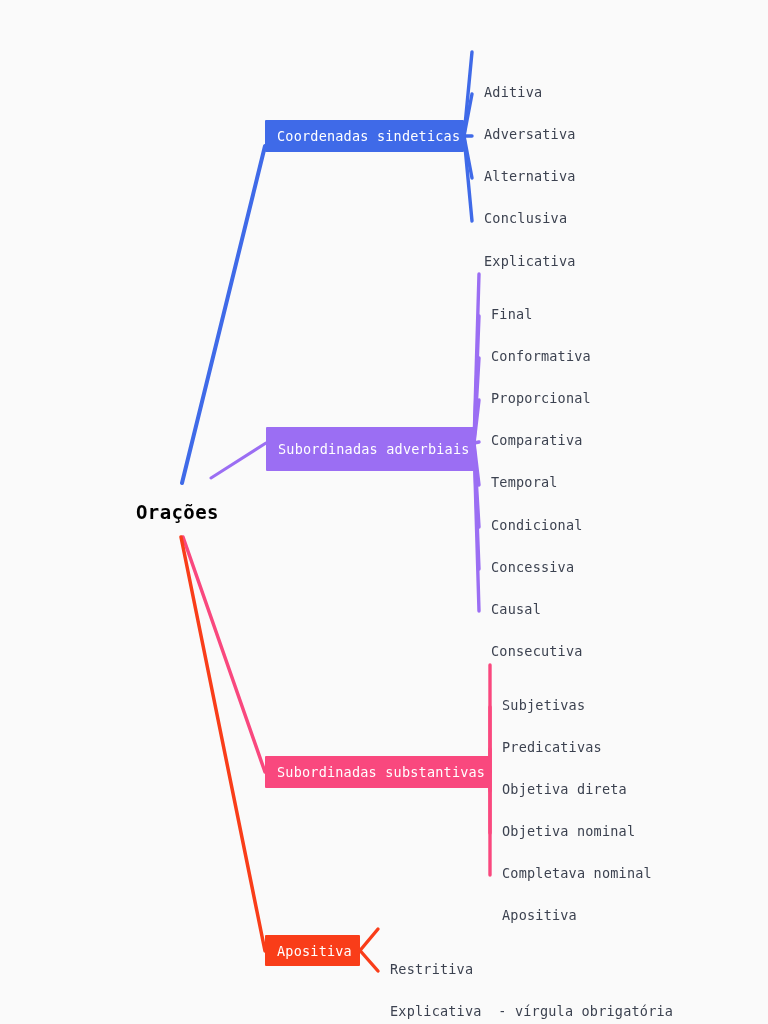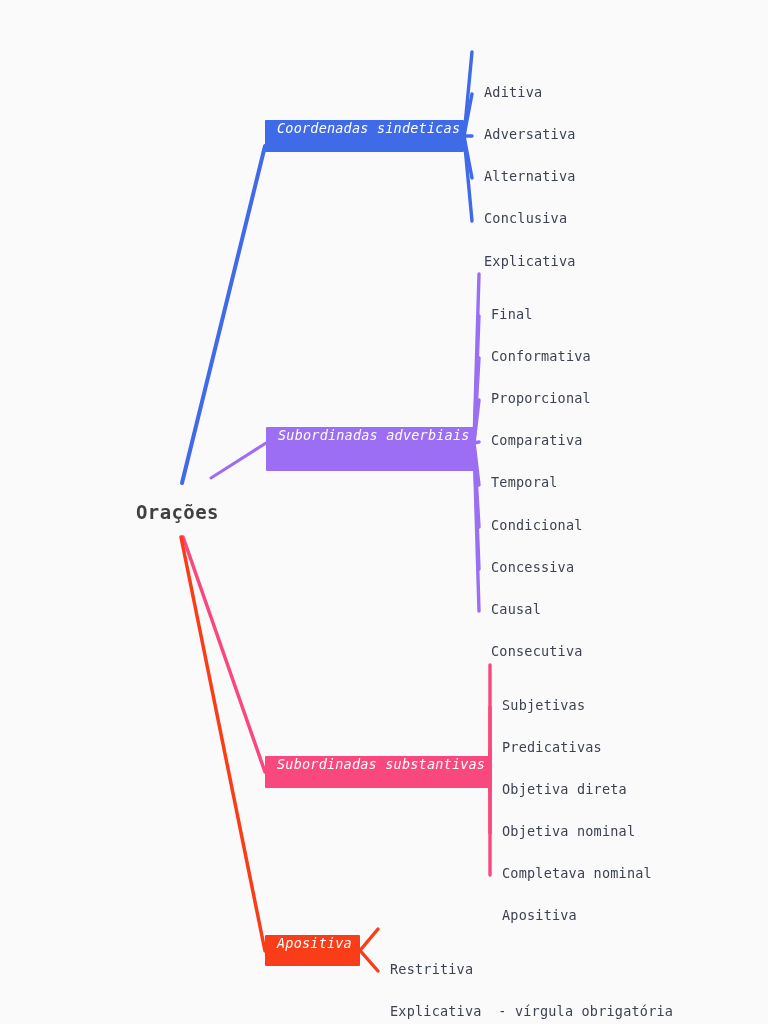--- a/index.html
+++ b/index.html
@@ -18,33 +18,33 @@
   #links {
     position: absolute;
     left: 0;
     top: 0;
     width: 768px;
     height: 1024px;
   }
   .node-box {
     position: absolute;
     display: flex;
+    align-items: center;
     box-sizing: border-box;
     padding: 0 12px;
     color: #ffffff;
     font-family: "DejaVu Sans Mono", monospace;
     font-size: 13.5px;
     letter-spacing: 0.2px;
     white-space: pre;
     border-radius: 1px;
-    font-style: italic;
   }
   .root-label {
     position: absolute;
-    color: #404040;
+    color: #000000;
     font-family: "DejaVu Sans Mono", monospace;
     font-size: 19px;
     font-weight: bold;
     letter-spacing: 0.4px;
     white-space: pre;
   }
   .leaf-label {
     position: absolute;
     color: #3c4250;
     font-family: "DejaVu Sans Mono", monospace;

